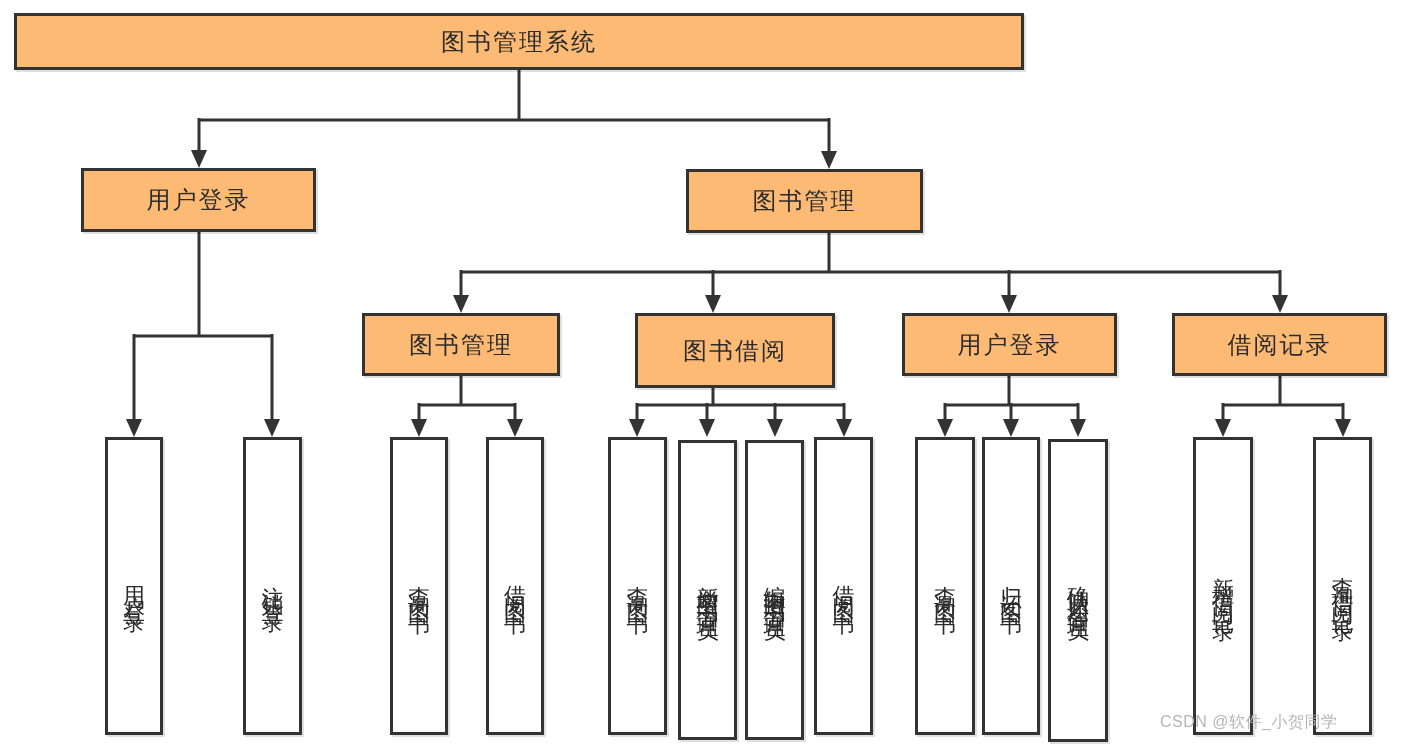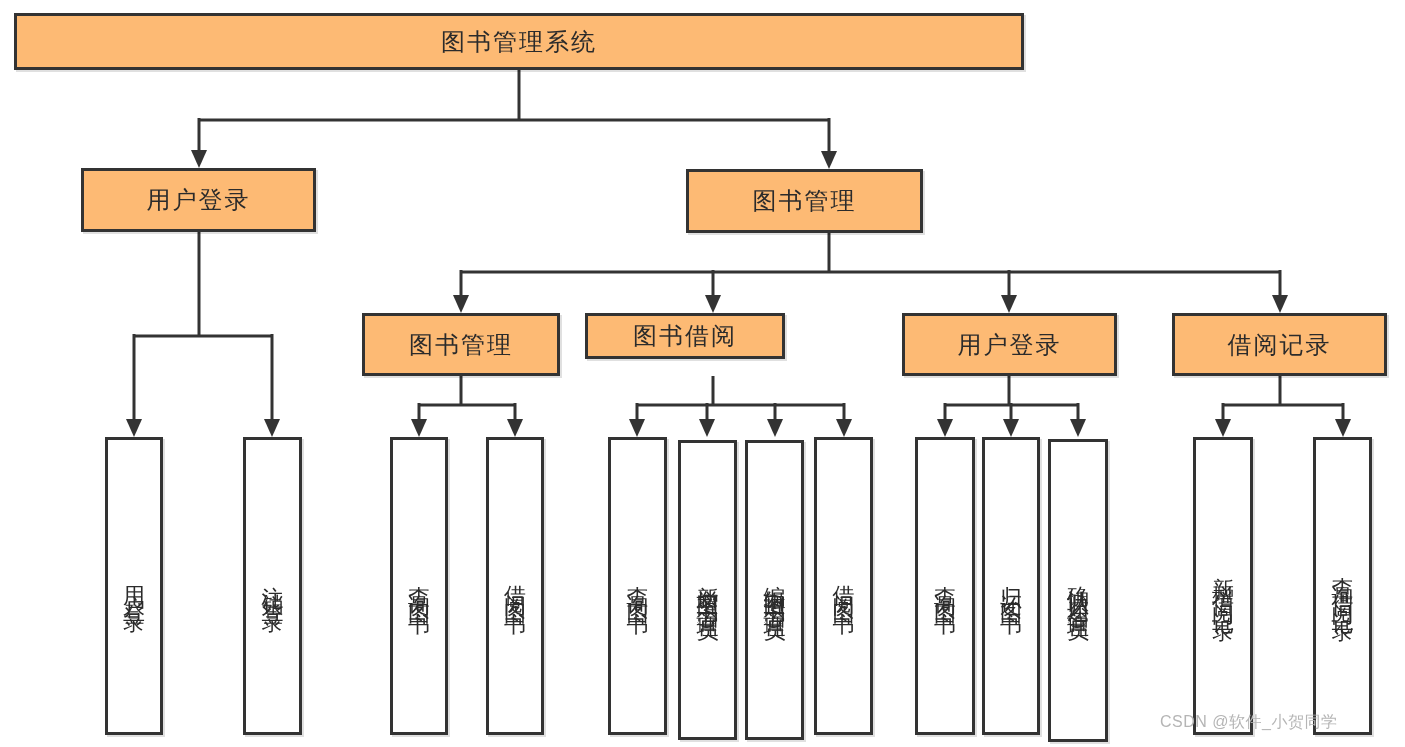--- a/index.html
+++ b/index.html
@@ -137,21 +137,21 @@
   <div class="hbox" style="left:81px;top:168px;width:235px;height:64px">
     <span class="lbl">用户登录</span>
   </div>
   <div class="hbox" style="left:686px;top:169px;width:237px;height:64px">
     <span class="lbl">图书管理</span>
   </div>
 
   <div class="hbox" style="left:362px;top:313px;width:198px;height:63px">
     <span class="lbl">图书管理</span>
   </div>
-  <div class="hbox" style="left:585px;top:313px;width:200px;height:46px">
+  <div class="hbox" style="left:635px;top:313px;width:200px;height:75px">
     <span class="lbl">图书借阅</span>
   </div>
   <div class="hbox" style="left:902px;top:313px;width:215px;height:63px">
     <span class="lbl">用户登录</span>
   </div>
   <div class="hbox" style="left:1172px;top:313px;width:215px;height:63px">
     <span class="lbl">借阅记录</span>
   </div>
 
   <div class="vbox" style="left:105px;width:58px">

